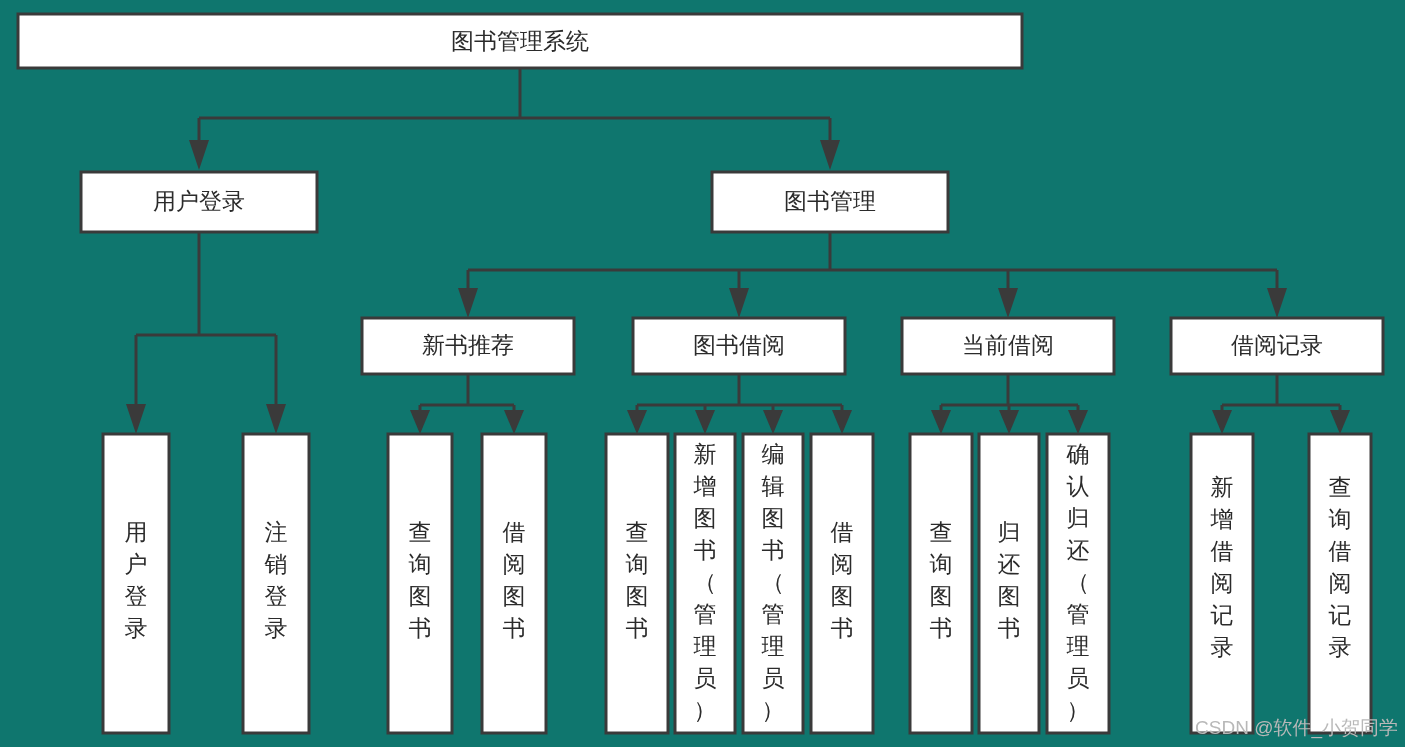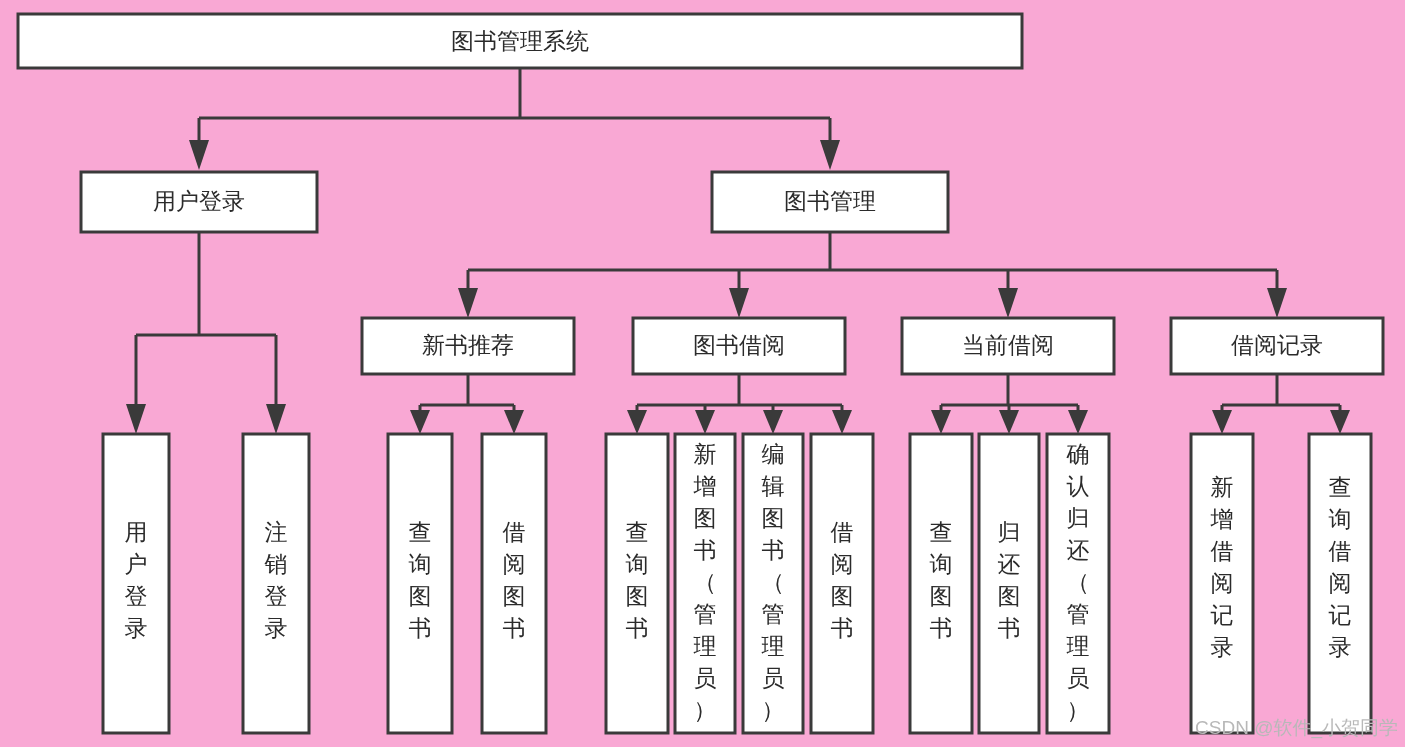--- a/index.html
+++ b/index.html
@@ -8,21 +8,21 @@
     padding: 0;
     background: #ffffff;
   }
   body {
     font-family: "Liberation Sans", "DejaVu Sans", sans-serif;
   }
   #diagram-root {
     position: relative;
     width: 1405px;
     height: 747px;
-    background: #f9a8d4;
+    background: #0f766e;
     overflow: hidden;
   }
   svg#flowchart {
     position: absolute;
     top: 0;
     left: 0;
     width: 1405px;
     height: 747px;
     display: block;
   }

